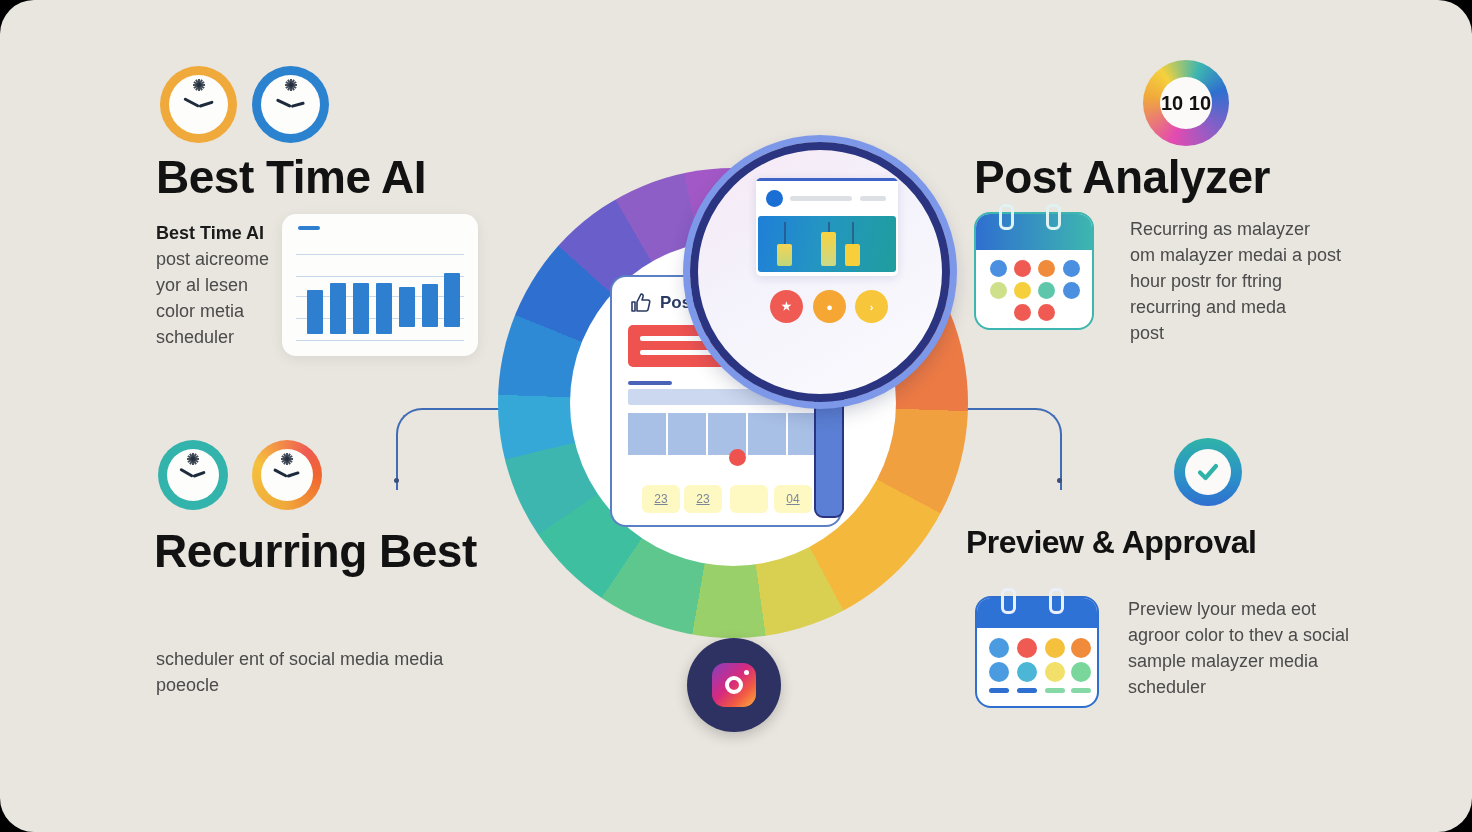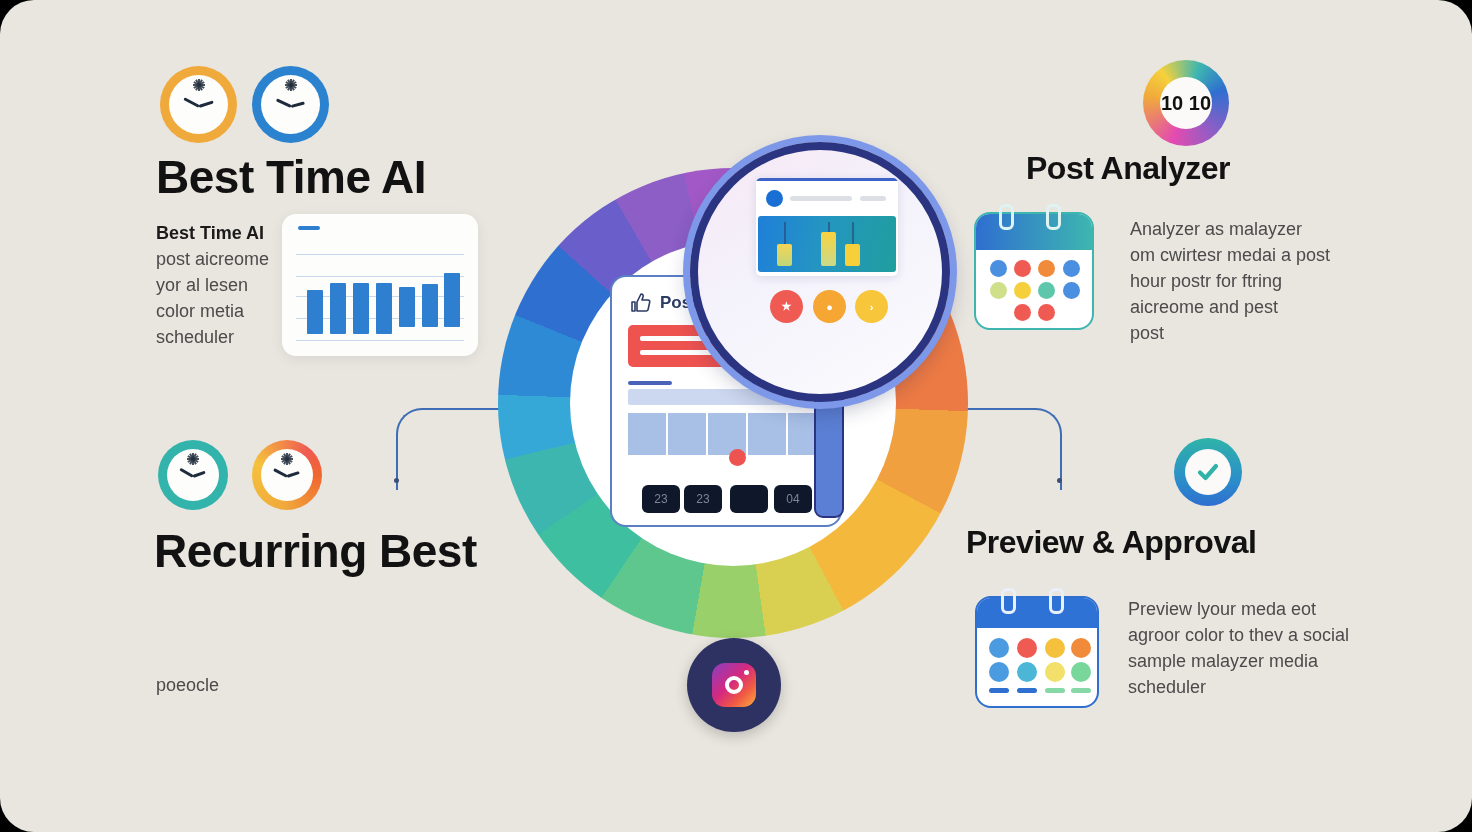--- a/index.html
+++ b/index.html
@@ -53,23 +53,23 @@
   
   #postcard{position:absolute;background:#fff;border:2px solid #5a7fc4;
             border-radius:16px;overflow:hidden;}
   #postcard .thumb{position:absolute;}
   #postcard .lbl{position:absolute;font-size:17px;color:#2b3b63;font-weight:600;}
   #postcard .banner{position:absolute;background:#ef5350;border-radius:5px;}
   #postcard .bline{position:absolute;background:#fff;height:5px;border-radius:2px;}
   #postcard .accent{position:absolute;height:4px;border-radius:2px;background:#4a63b8;}
   #postcard .strip{position:absolute;background:#ccd8ef;border-radius:2px;}
   #postcard .cell{position:absolute;background:#a8bfe6;}
-  #postcard .tile{position:absolute;background:#0f172a;border-radius:6px;
+  #postcard .tile{position:absolute;background:#fef9c3;border-radius:6px;
                   display:flex;align-items:center;justify-content:center;
-                  font-size:12px;color:#7c8699;}
+                  font-size:12px;color:#7c8699;text-decoration:underline;}
   #postcard .pin{position:absolute;border-radius:50%;background:#ef5350;}
 
   
   #mag{position:absolute;}
   #mag .lens{position:absolute;border-radius:50%;
              background:linear-gradient(150deg,#f6e8f4 0%,#f4f2fb 42%,#fbfbfe 100%);
              border:8px solid #2b3480;
              box-shadow:0 0 0 7px #7d98e8, 0 8px 22px rgba(20,25,70,.30);
              overflow:hidden;}
   #mag .handle{position:absolute;background:#5b7fd4;border-radius:9px;
@@ -171,45 +171,45 @@
     <div class="bar" style="left:117px;top:73px;width:16px;height:40px;"></div>
     <div class="bar" style="left:140px;top:70px;width:16px;height:43px;"></div>
     <div class="bar" style="left:162px;top:59px;width:16px;height:54px;"></div>
   </div>
 
   <div class="ring-badge" style="left:1143px;top:60px;width:86px;height:86px;
               background:conic-gradient(from 200deg,#e34bb0 0%,#f0a93b 22%,#f5d13c 34%,#3db6b0 50%,#2f6fd0 64%,#8c5ec6 82%,#e34bb0 100%);">
     <div class="hole" style="width:52px;height:52px;font-size:20px;">10 10</div>
   </div>
 
-  <div class="h-title" style="left:1026px;top:150px;font-size:32px;">Post Analyzer</div>
+  <div class="h-title" style="left:974px;top:150px;font-size:46px;">Post Analyzer</div>
 
   <div class="cal" style="left:974px;top:212px;width:120px;height:118px;">
     <div class="body" style="border:2px solid #3db6b0;">
       <div class="hdr" style="height:36px;background:linear-gradient(90deg,#2f6fd0 0%,#3db6b0 100%);"></div>
       <div class="dot" style="left:14px;top:46px;width:17px;height:17px;background:#4a8fe0;"></div>
       <div class="dot" style="left:38px;top:46px;width:17px;height:17px;background:#ef5b52;"></div>
       <div class="dot" style="left:62px;top:46px;width:17px;height:17px;background:#ef8b3a;"></div>
       <div class="dot" style="left:87px;top:46px;width:17px;height:17px;background:#4a8fe0;"></div>
       <div class="dot" style="left:14px;top:68px;width:17px;height:17px;background:#cfe08a;"></div>
       <div class="dot" style="left:38px;top:68px;width:17px;height:17px;background:#f5cf3c;"></div>
       <div class="dot" style="left:62px;top:68px;width:17px;height:17px;background:#5ec7ab;"></div>
       <div class="dot" style="left:87px;top:68px;width:17px;height:17px;background:#4a8fe0;"></div>
       <div class="dot" style="left:38px;top:90px;width:17px;height:17px;background:#ef5b52;"></div>
       <div class="dot" style="left:62px;top:90px;width:17px;height:17px;background:#ef5b52;"></div>
     </div>
     <div class="ring" style="left:25px;top:-8px;height:20px;border-color:#dff3f2;"></div>
     <div class="ring" style="left:72px;top:-8px;height:20px;border-color:#dff3f2;"></div>
   </div>
 
   <div class="body-txt" style="left:1130px;top:216px;width:270px;">
-    <span>Analyzer as malayzer</span><br>
-    <span>om cwirtesr medai a post</span><br>
+    <span>Recurring as malayzer</span><br>
+    <span>om malayzer medai a post</span><br>
     <span>hour postr for ftring</span><br>
-    <span>aicreome and pest</span><br>
+    <span>recurring and meda</span><br>
     <span>post</span>
   </div>
 
   <div class="clock" style="left:158px;top:440px;width:70px;height:70px;background:#32b3ab;">
     <div class="face">
       <div class="tick" style="transform:rotate(0deg)"></div>
       <div class="tick" style="transform:rotate(30deg)"></div>
       <div class="tick" style="transform:rotate(60deg)"></div>
       <div class="tick" style="transform:rotate(90deg)"></div>
       <div class="tick" style="transform:rotate(120deg)"></div>
@@ -243,21 +243,21 @@
       <div class="hand" style="left:50%;top:50%;width:15px;height:3px;transform:rotate(208deg)"></div>
       <div class="hand" style="left:50%;top:50%;width:13px;height:3px;transform:rotate(-18deg)"></div>
     </div>
   </div>
 
   <div class="h-title" style="left:154px;top:524px;font-size:46px;">Recurring Best</div>
 
   <div class="body-txt" style="left:156px;top:594px;width:380px;">
     <br>
     <br>
-    <br>
+    <span>scheduler ent of social media media</span><br>
     <span>poeocle</span>
   </div>
 
   <div class="ring-badge" style="left:1174px;top:438px;width:68px;height:68px;
               background:linear-gradient(180deg,#2fb3a8 0%,#2b8fc9 60%,#2f6fd0 100%);">
     <div class="hole" style="width:46px;height:46px;position:relative;">
       <svg width="26" height="26" viewBox="0 0 26 26">
         <path d="M5 13.5 L10.5 19 L21 7" fill="none" stroke="#2fb3a8" stroke-width="4.2" stroke-linecap="round" stroke-linejoin="round"></path>
       </svg>
     </div>

